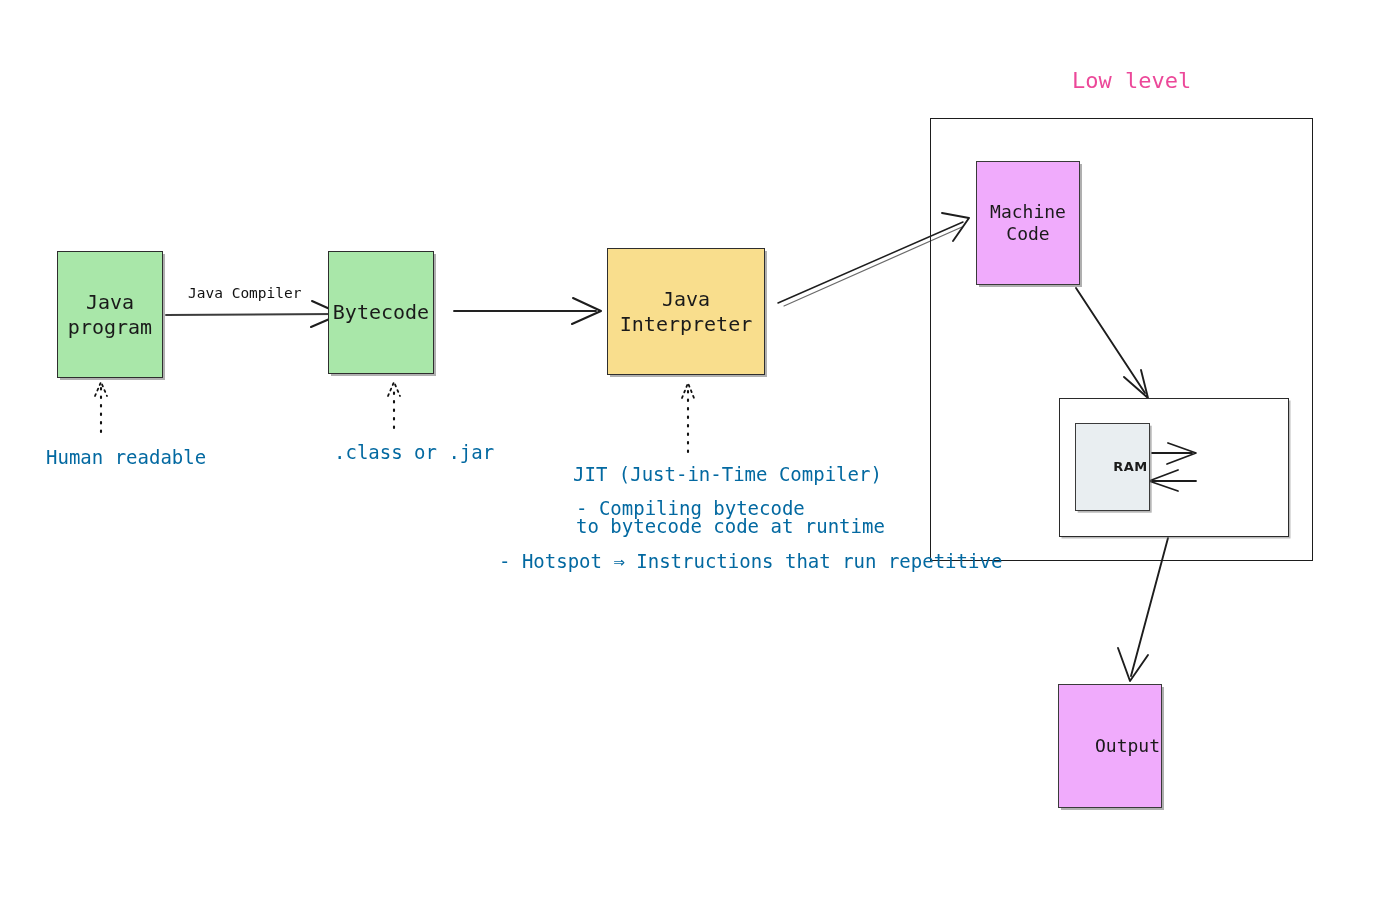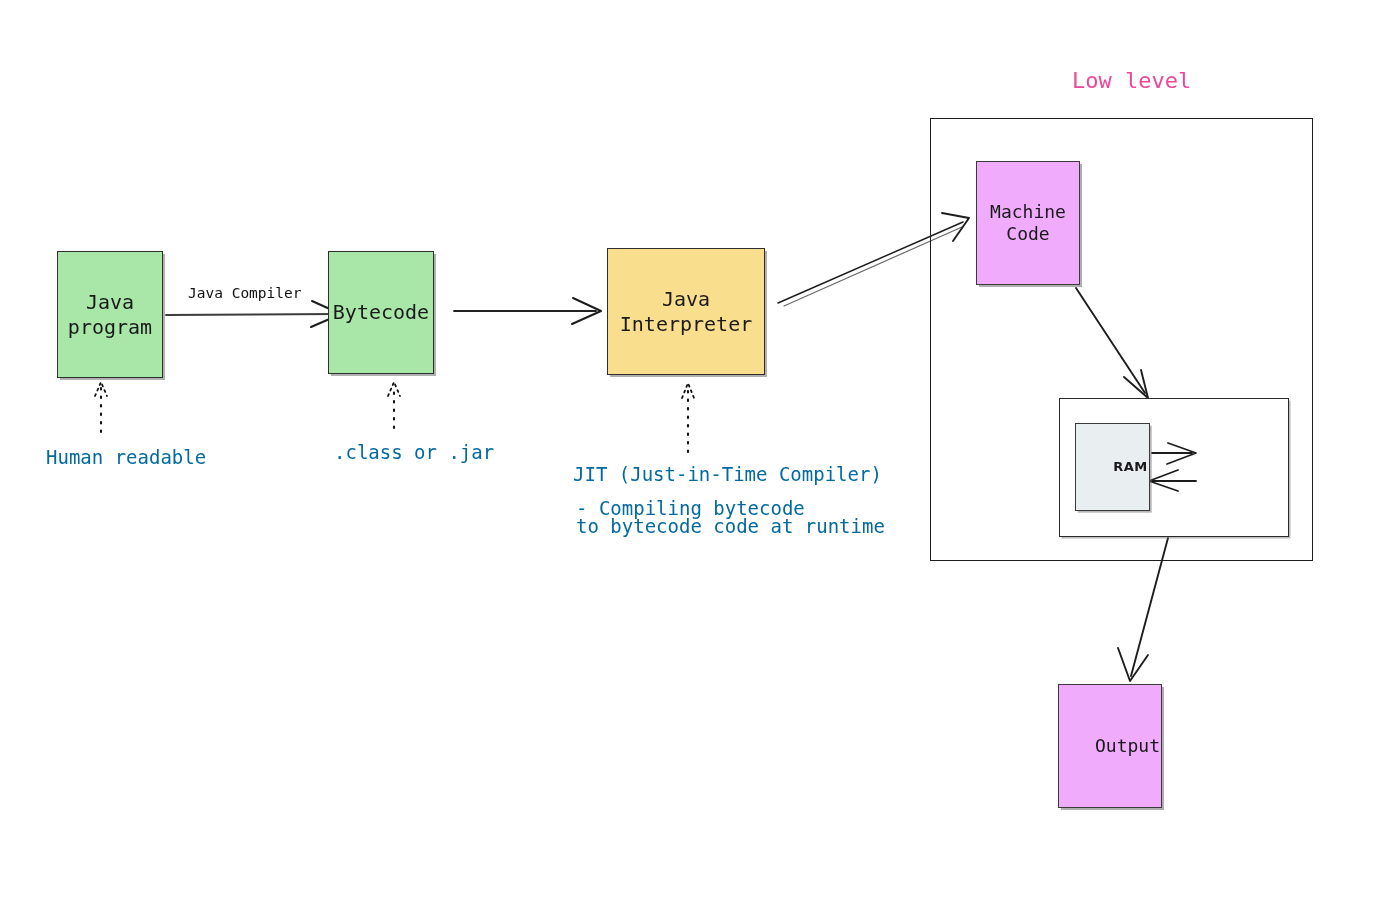--- a/index.html
+++ b/index.html
@@ -189,14 +189,15 @@
   <div class="caption" style="left:46px; top:444px;">Human readable</div>
 
   <div class="caption" style="left:334px; top:439px;">.class or .jar</div>
 
   <div class="caption" style="left:573px; top:461px;">JIT (Just-in-Time Compiler)</div>
 
   <div class="caption center" style="left:576px; top:495px; width:226px;">- Compiling bytecode</div>
 
   <div class="caption center" style="left:576px; top:513px; width:226px;">to bytecode code at runtime</div>
 
+  <div class="caption" style="left:499px; top:548px;">- Hotspot ⇒ Instructions that run repetitive</div>
 
 </div>
 
 </body></html>

